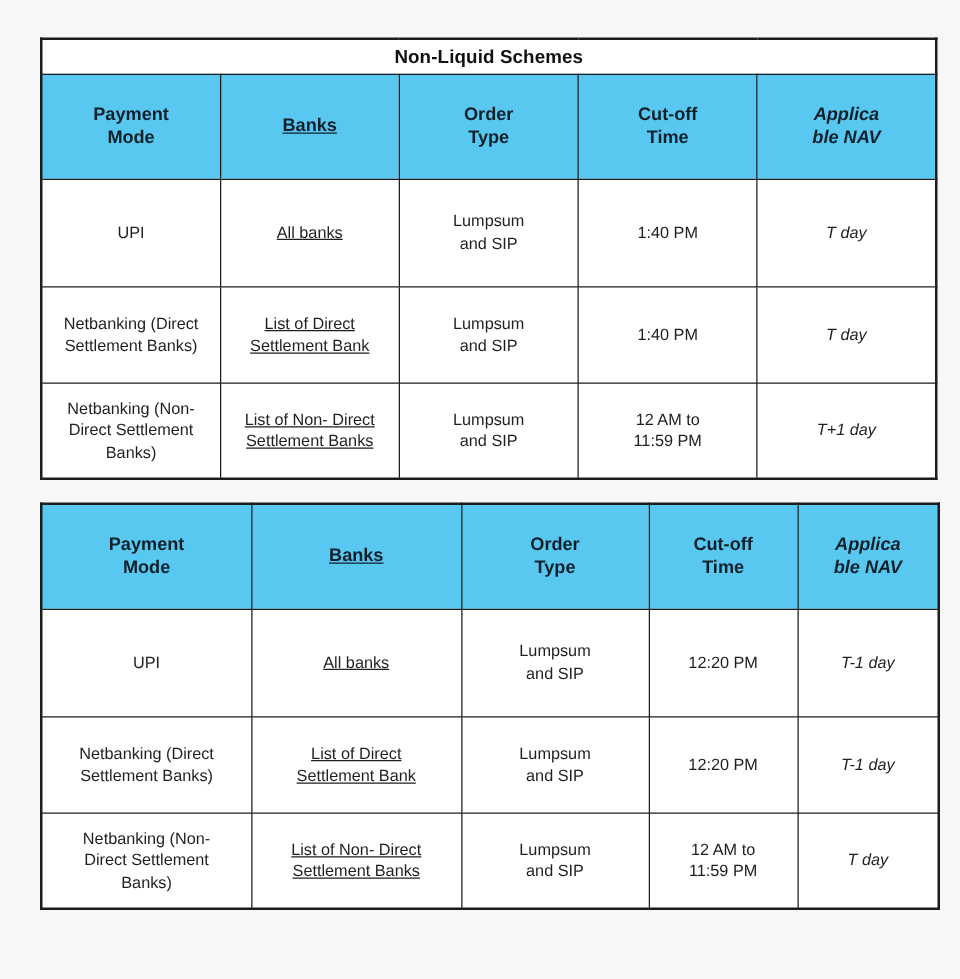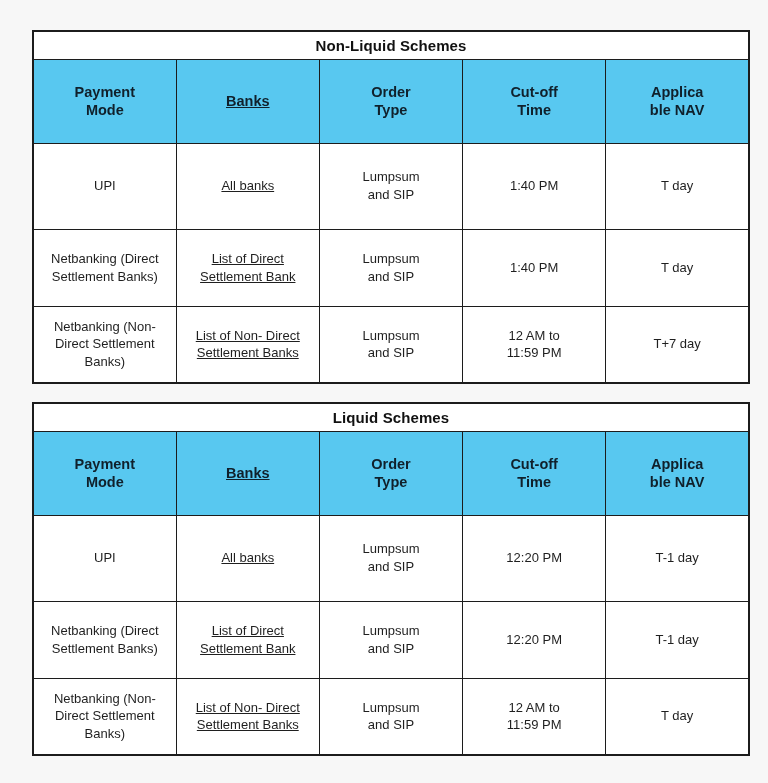--- a/index.html
+++ b/index.html
@@ -73,21 +73,21 @@
   }
 
   .r-tall { height: 86px; padding-left: 26px; }
   .r-mid  { height: 77px; }
 
   
   .c1 { width: 168px; margin-top: 44px; }
   .c2 { width: 168px; text-decoration: underline; }
   .c3 { width: 150px; }
   .c4 { width: 119px; }
-  .c5 { width: 113px; }
+  .c5 { width: 113px; font-style: italic; }
 </style>
 </head>
 <body>
 
 <div class="page">
 
   <table class="scheme-table">
     <tbody>
       <tr>
         <td class="table-title" colspan="5">Non-Liquid Schemes</td>
@@ -166,31 +166,28 @@
         </td>
         <td class="body-cell c3">
           <span>Lumpsum</span><br>
           <span>and SIP</span>
         </td>
         <td class="body-cell c4">
           <span>12 AM to</span><br>
           <span>11:59 PM</span>
         </td>
         <td class="body-cell c5">
-          <span>T+7 day</span>
+          <span>T+1 day</span>
         </td>
       </tr>
     </tbody>
   </table>
 
   <table class="scheme-table">
     <tbody>
-      <tr>
-        <td class="table-title" colspan="5">Liquid Schemes</td>
-      </tr>
       <tr>
         <td class="col-head c1">
           <span>Payment</span><br>
           <span>Mode</span>
         </td>
         <td class="col-head c2">
           <span>Banks</span>
         </td>
         <td class="col-head c3">
           <span>Order</span><br>

